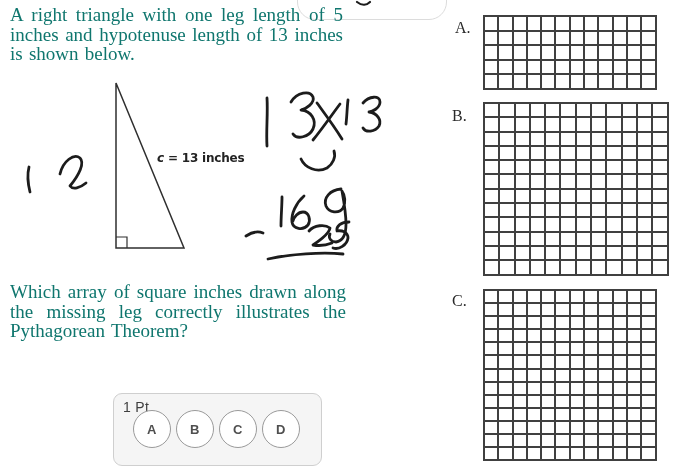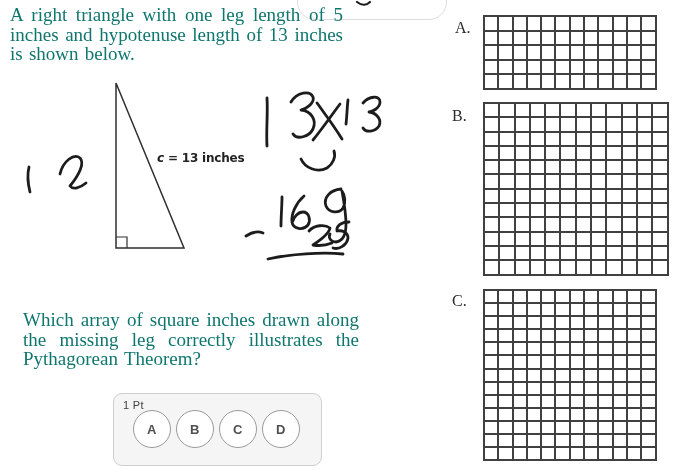--- a/index.html
+++ b/index.html
@@ -19,21 +19,21 @@
   .sq-grid{position:absolute;display:grid;gap:2px;background:#404040;border:2px solid #404040;
            width:max-content;height:max-content;}
   .sq-grid .cell{background:#fff;}
   .grid-0 .cell{width:12.3px;height:12.6px;}
   .grid-1 .cell{width:13.3px;height:12.3px;}
   .grid-2 .cell{width:12.3px;height:11.1px;}
   
   .answer-card{position:absolute;left:113px;top:393px;width:209px;height:73px;
                background:#f5f5f5;border:1.5px solid #cfcfcf;border-radius:9px;
                box-sizing:border-box;font-family:"Liberation Sans",sans-serif;}
-  .pts{position:absolute;left:9px;top:5px;font-size:11px;color:#3f3f3f;letter-spacing:0.3px;}
+  .pts{position:absolute;left:9px;top:5px;font-size:14px;color:#3f3f3f;letter-spacing:0.3px;}
   .choices{position:absolute;left:19px;top:16px;display:flex;gap:5px;}
   .choice{width:38px;height:38px;border-radius:50%;background:#fff;border:1.2px solid #9a9a9a;
           box-sizing:border-box;display:flex;align-items:center;justify-content:center;
           font-size:13px;color:#4f4f4f;font-weight:600;letter-spacing:0.5px;cursor:pointer;}
   svg{position:absolute;left:0;top:0;pointer-events:none;}
   .ink{stroke:#1c1c1c;stroke-width:2.8;fill:none;stroke-linecap:round;stroke-linejoin:round;}
   .tri{stroke:#2f2f2f;stroke-width:1.5;fill:none;stroke-linejoin:miter;}
 </style>
 </head>
 <body>
@@ -95,21 +95,21 @@
         <circle cx="497" cy="223" r="1.6"></circle>
       <circle cx="497" cy="234" r="1.6"></circle>
         <circle cx="496" cy="247" r="1.4"></circle>
       <circle cx="496" cy="259" r="1.6"></circle>
         <circle cx="498" cy="274" r="1.6"></circle>
     </g>
   </svg>
 
   <div class="fig-label" style="left:157px;top:151px;">c = 13 inches</div>
 
-  <div class="serif-block" style="left:23px;top:282px;width:336px;margin-top:28px;">Which array of square inches drawn along the missing leg correctly illustrates the Pythagorean Theorem?</div>
+  <div class="serif-block" style="left:10px;top:282px;width:336px;">Which array of square inches drawn along the missing leg correctly illustrates the Pythagorean Theorem?</div>
 
   <div class="answer-card">
     <div class="pts">1 Pt</div>
     <div class="choices" id="choices">
         <div class="choice">A</div>
         <div class="choice">B</div>
         <div class="choice">C</div>
         <div class="choice">D</div>
       </div>
   </div>

